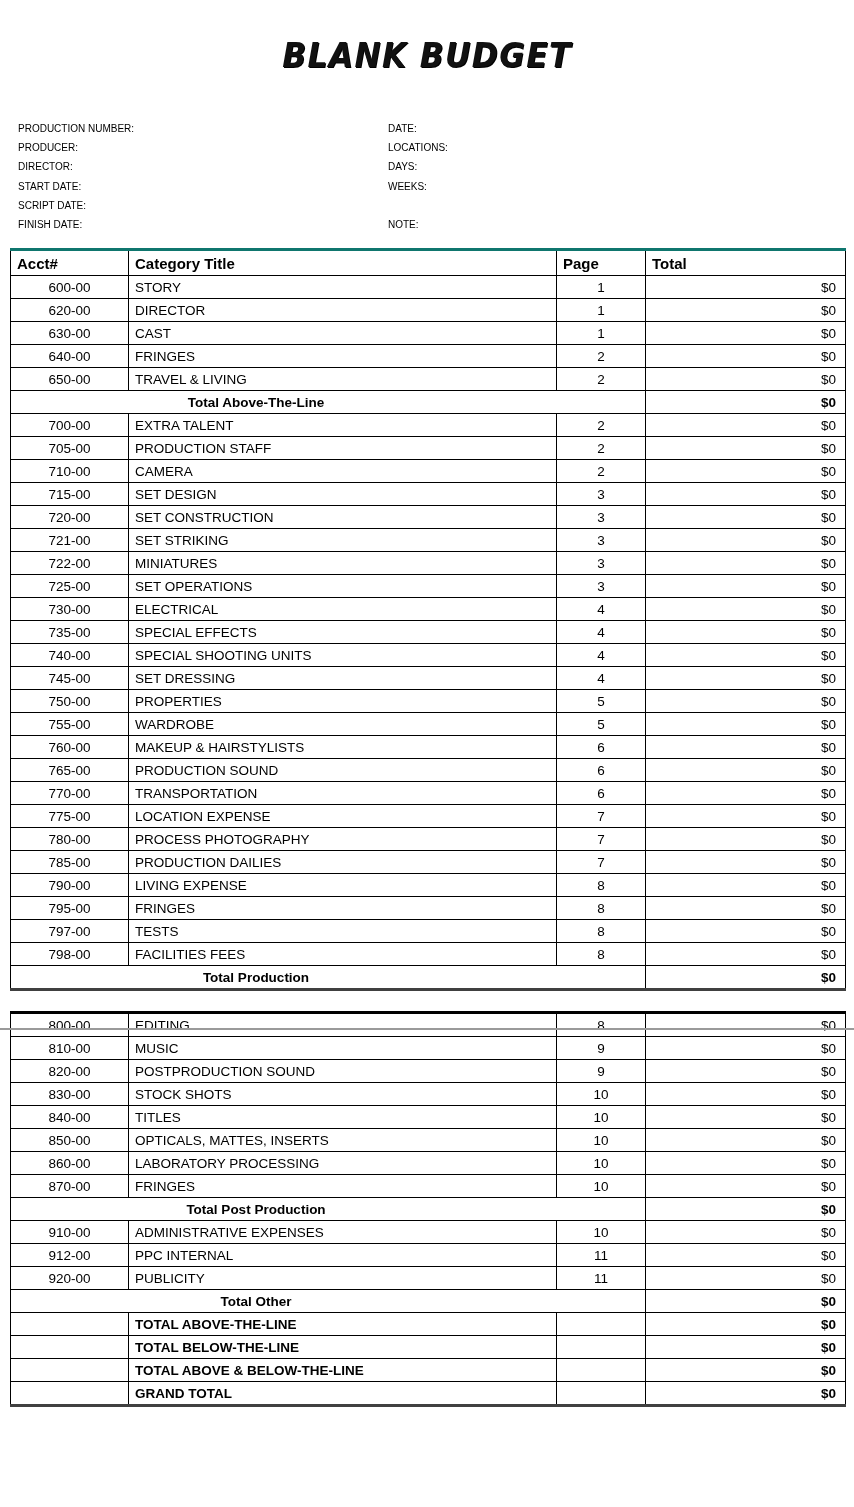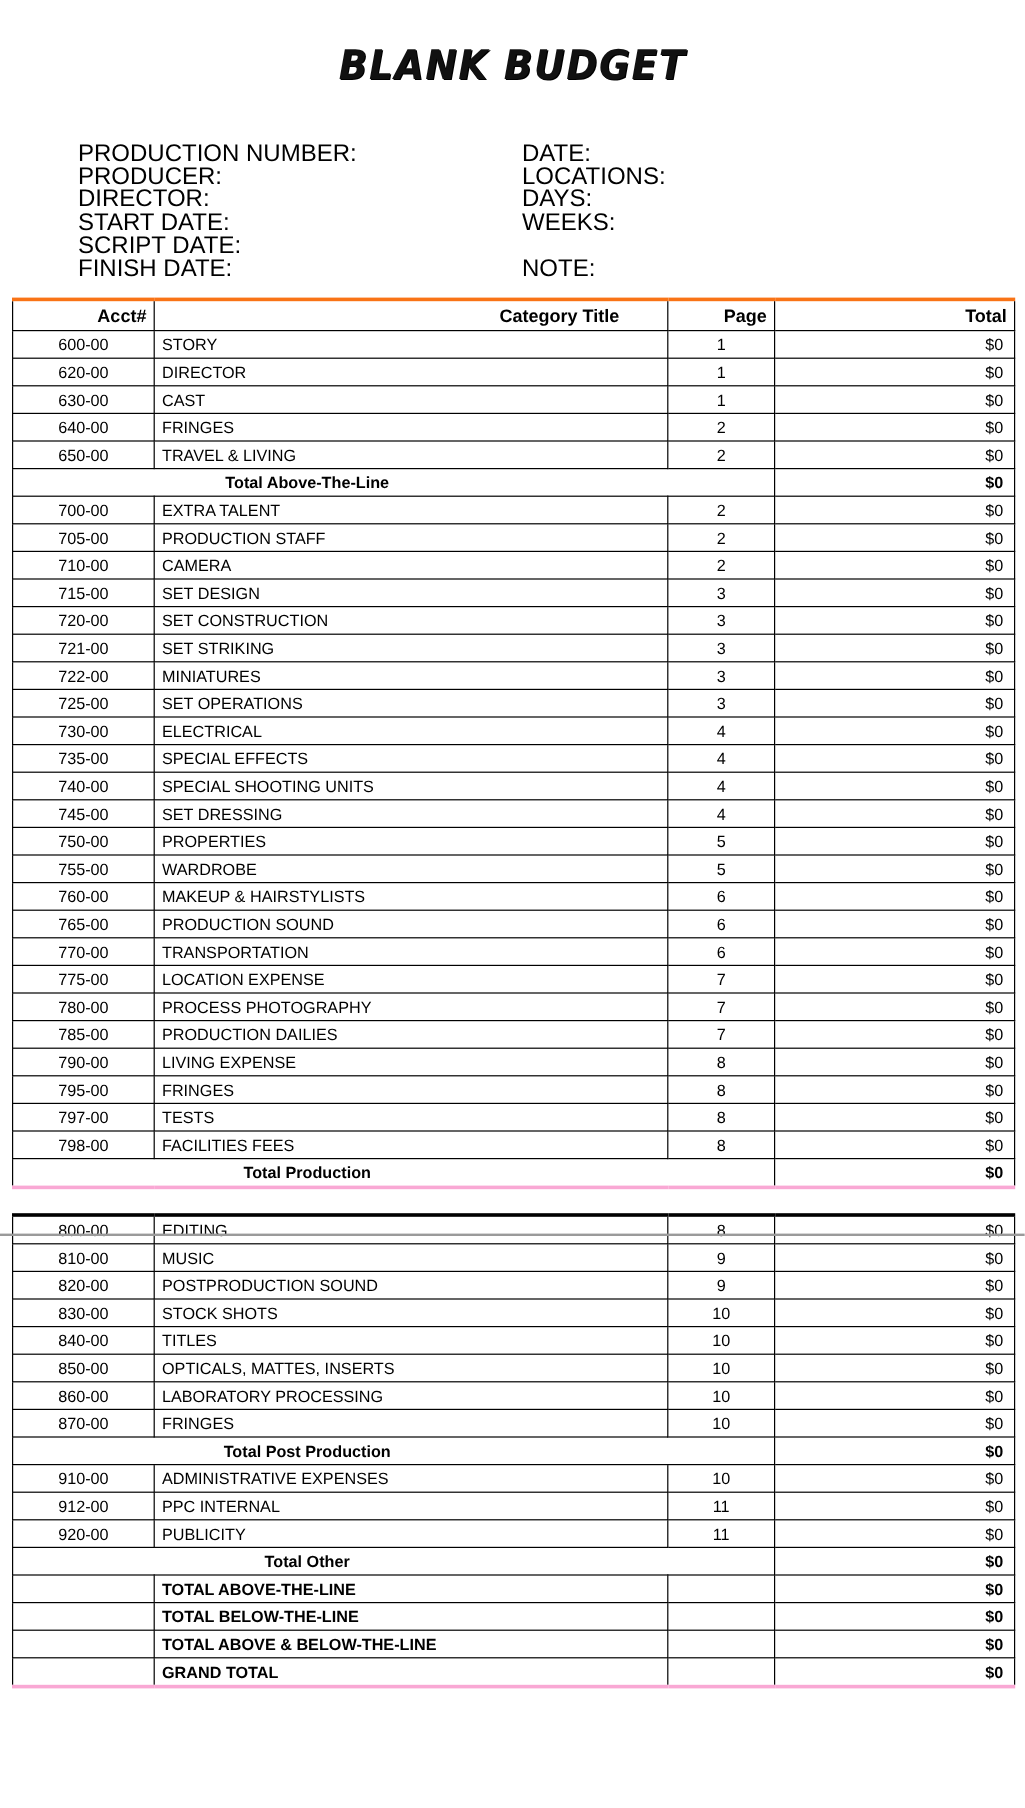--- a/index.html
+++ b/index.html
@@ -31,23 +31,22 @@
     line-height: 40px;
     color: #111111;
     text-shadow: 1px 1px 0 #000;
   }
 
   
   .meta-block {
     position: relative;
     margin-top: 44px;
     padding-left: 18px;
-    font-size: 20px;
+    font-size: 10px;
     line-height: 19.2px;
-    margin-left: 47px;
   }
   .meta-cols {
     display: flex;
   }
   .meta-col-left {
     width: 370px;
     flex: 0 0 370px;
   }
   .meta-col-right {
     flex: 1 1 auto;
@@ -81,23 +80,23 @@
 
   
   col.c-acct  { width: 118px; }
   col.c-title { width: 428px; }
   col.c-page  { width: 89px;  }
   col.c-total { width: 200px; }
 
   .head-row th {
     font-weight: bold;
     font-size: 15px;
-    text-align: right;
+    text-align: left;
     height: 24px;
-    border-top: 3px solid #f97316;
+    border-top: 3px solid #0f766e;
   }
   .head-row th.h-title { padding-right: 40px; }
   .head-row th.h-total { }
 
   .cell-acct  { text-align: center; }
   .cell-title { text-align: left; }
   .cell-page  { text-align: center; }
   .cell-total { text-align: right; padding-right: 9px !important; }
 
   
@@ -115,21 +114,21 @@
 
   
   tr.grandtotal td {
     font-weight: bold;
   }
   td.gt-label {
     text-align: left;
   }
 
   tr.last-row td {
-    border-bottom: 3px solid #f9a8d4;
+    border-bottom: 3px solid #404040;
     margin-top: 16px;
   }
 
   .table-top-edge td { border-top: 3px solid #000000; margin-top: 28px; }
 
   
   .page-rule {
     position: absolute;
     left: 0;
     width: 854px;

